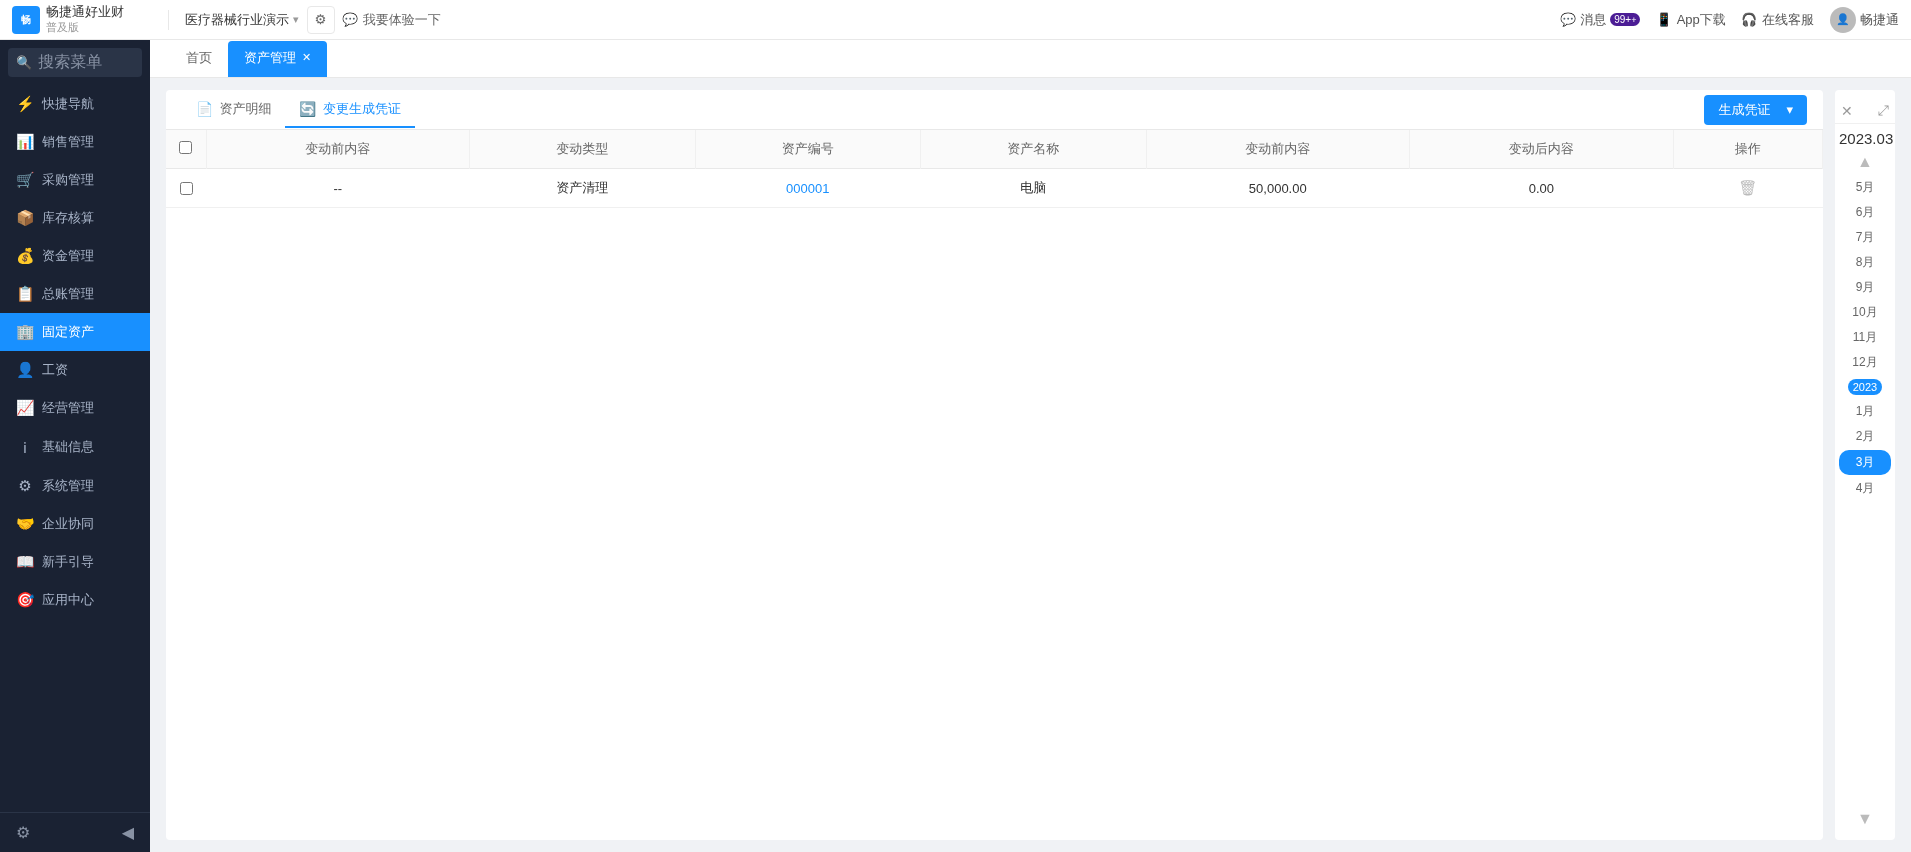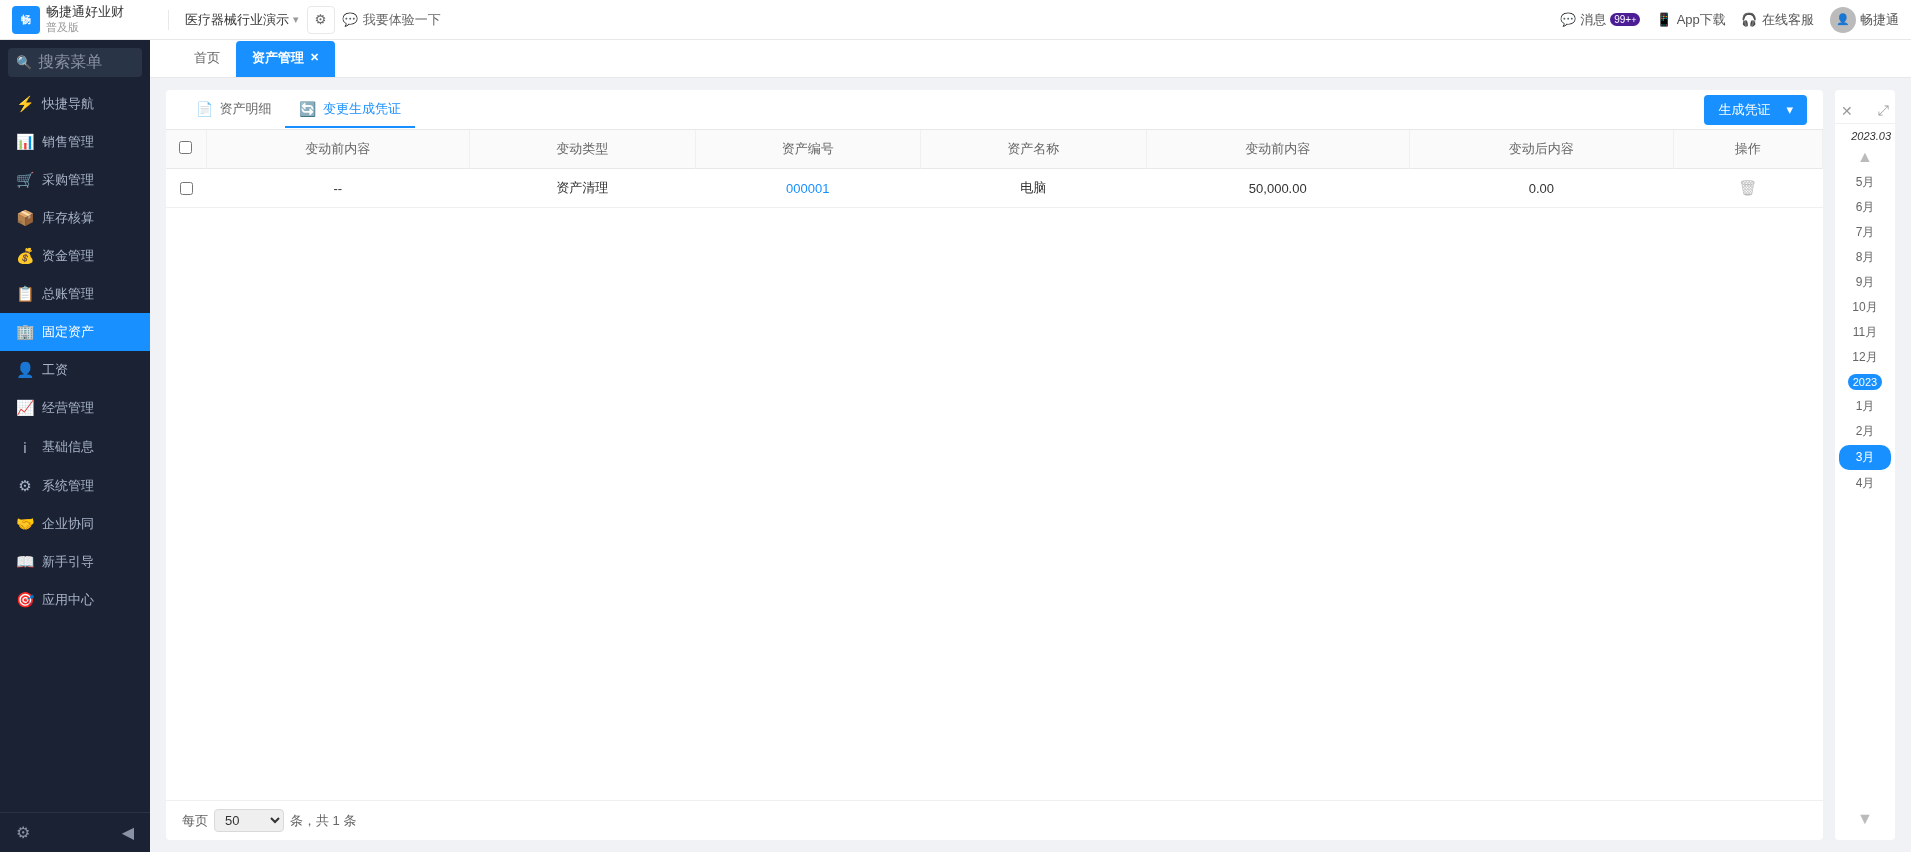--- a/index.html
+++ b/index.html
@@ -165,42 +165,41 @@
       flex: 1;
       display: flex;
       flex-direction: column;
       overflow: hidden;
       background: #f0f2f5;
     }
 
     
     .tab-bar {
       background: #fff;
-      padding: 0 28px;
+      padding: 0 20px;
       display: flex;
       align-items: center;
       gap: 0;
       border-bottom: 1px solid #e8e8e8;
       flex-shrink: 0;
       height: 38px;
     }
     .tab-item {
       padding: 8px 16px;
       cursor: pointer;
       font-size: 13px;
       color: #666;
       border-bottom: 2px solid transparent;
       display: flex; align-items: center; gap: 6px;
     }
     .tab-item.active {
       background: #1890ff;
       color: #fff;
       border-radius: 4px 4px 0 0;
       border-bottom: 2px solid #1890ff;
-      font-weight: bold;
     }
     .tab-close { font-size: 11px; cursor: pointer; }
 
     
     .page-content {
       flex: 1;
       padding: 12px 16px;
       overflow: hidden;
       display: flex;
       gap: 12px;
@@ -336,26 +335,25 @@
       color: #333;
       border-bottom: 1px solid #f0f0f0;
     }
     .right-panel-close {
       cursor: pointer; color: #999; font-size: 14px;
     }
     .right-panel-expand {
       cursor: pointer; color: #999; font-size: 14px;
     }
     .year-label {
-      font-size: 11px;
+      font-size: 15px;
       color: #333;
       padding: 6px 4px 2px;
       text-align: right;
       width: 100%;
-      font-style: italic;
     }
     .month-list {
       display: flex;
       flex-direction: column;
       align-items: flex-end;
       width: 100%;
       overflow-y: auto;
       flex: 1;
     }
     .month-item {
@@ -586,30 +584,20 @@
                 <td>50,000.00</td>
                 <td>0.00</td>
                 <td>
                   <span class="delete-icon">🗑</span>
                 </td>
               </tr>
             </tbody>
           </table>
         </div>
 
-        <div class="pagination-bar">
-          <span>每页</span>
-          <select class="page-size-select">
-            <option>10</option>
-            <option>20</option>
-            <option selected="">50</option>
-            <option>100</option>
-          </select>
-          <span>条，共 1 条</span>
-        </div>
       </div>
 
       <div class="right-panel" style="width:60px;">
         <div class="right-panel-header">
           <span class="right-panel-close">✕</span>
           <span class="right-panel-expand">⤢</span>
         </div>
         <div class="year-label">2023.03</div>
         <div class="nav-arrow">▲</div>
         <div class="month-list">

